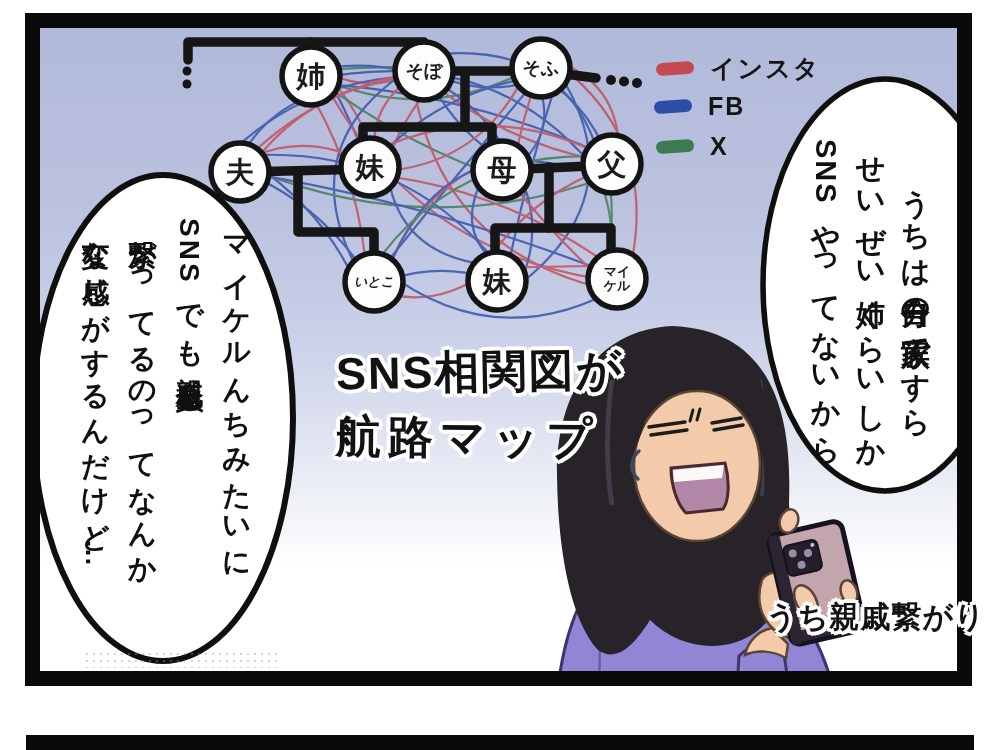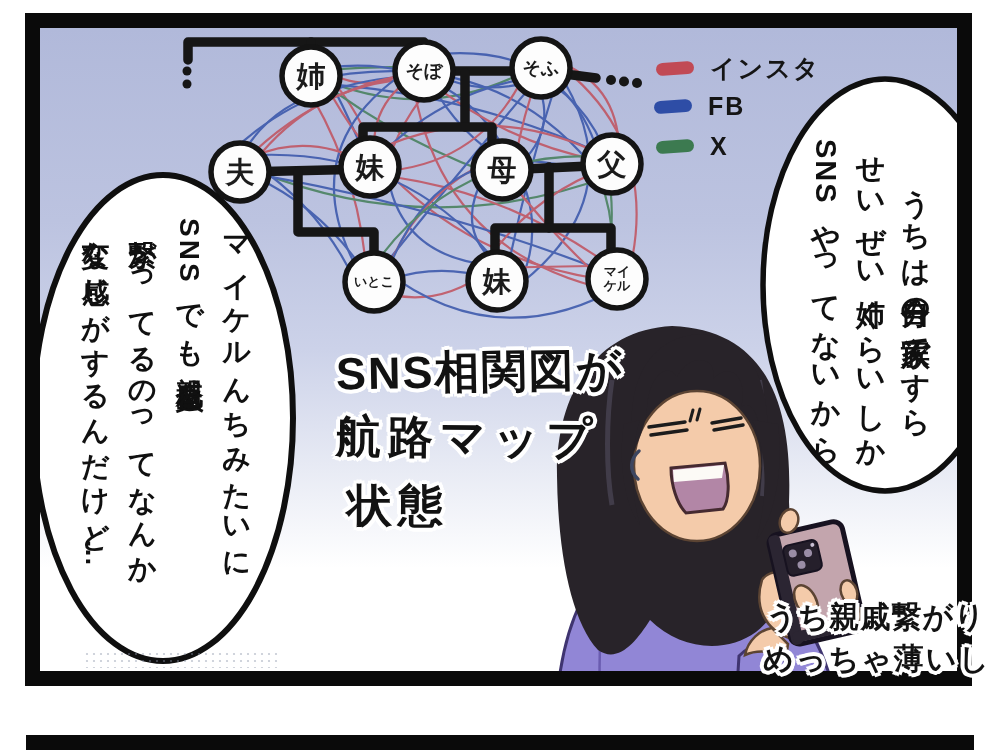--- a/index.html
+++ b/index.html
@@ -209,21 +209,21 @@
   </svg>
 
   <div id="node-labels">
       <div class="node-label len1" style="left: 282px; top: 47px; width: 58px;">姉</div>
       <div class="node-label len2" style="left: 395px; top: 42px; width: 58px; font-family: Liberation Serif, serif;">そぼ</div>
       <div class="node-label len2" style="left: 512px; top: 39px; width: 58px; text-align: right;">そふ</div>
       <div class="node-label len1" style="left: 211px; top: 143px; width: 58px;">夫</div>
       <div class="node-label len1" style="left: 341px; top: 138px; width: 58px;">妹</div>
       <div class="node-label len1" style="left: 473px; top: 141px; width: 58px;">母</div>
       <div class="node-label len1" style="left: 583px; top: 135px; width: 58px;">父</div>
-      <div class="node-label len3" style="left: 345px; top: 253px; width: 58px;">いとこ</div>
+      <div class="node-label len3" style="left: 345px; top: 253px; width: 58px; font-style: italic;">いとこ</div>
       <div class="node-label len1" style="left: 468px; top: 252px; width: 58px;">妹</div>
       <div class="node-label len4" style="left: 600px; top: 250px; width: 34px;">マイケル</div>
     </div>
 
   <div>
     <div class="legend-row" style="left:656px;top:55px;">
       <div class="legend-swatch" style="background: rgb(193, 74, 85);"></div>
       <span class="legend-label">インスタ</span>
     </div>
     <div class="legend-row" style="left:654px;top:93px;">
@@ -239,18 +239,16 @@
   <div class="vtext vtext-right">うちは自分の家族ですら
 せいぜい姉くらいしか
 SNSやってないから</div>
   <div class="vtext vtext-left">マイケルんちみたいに
 SNSでも親戚全員と
 繋がってるのってなんか
 変な感じがするんだけど…</div>
 
   <div class="cap cap-d1">SNS相関図が</div>
   <div class="cap cap-d2">航路マップ</div>
-  <div class="cap cap-d3">状態</div>
   <div class="cap cap-m1">うち親戚繋がり</div>
-  <div class="cap cap-m2">めっちゃ薄いし</div>
 
   <div class="next-panel"></div>
 </div>
 
 </body></html>

